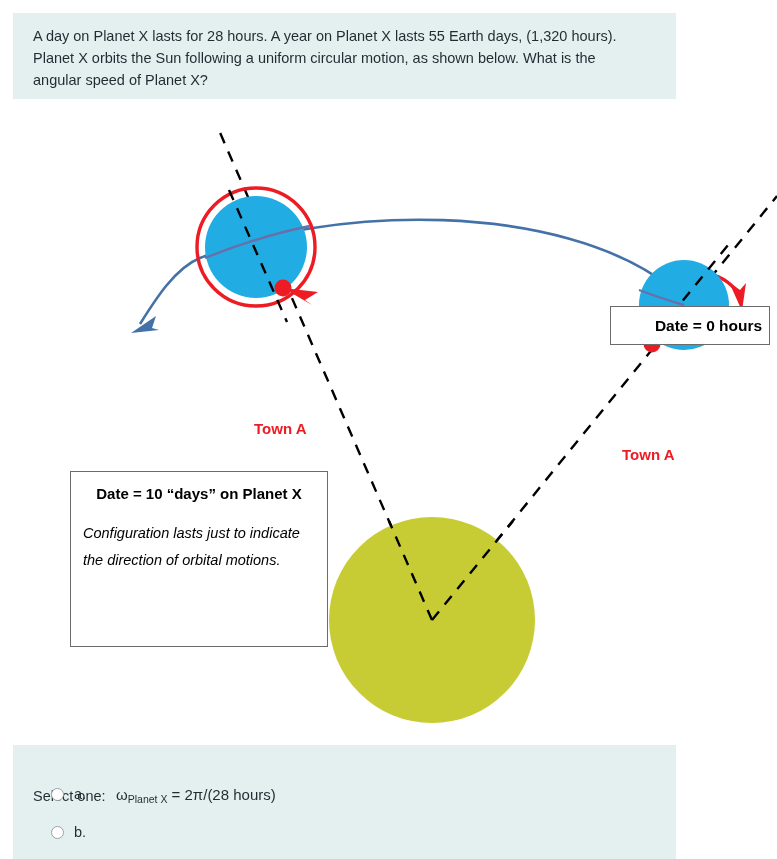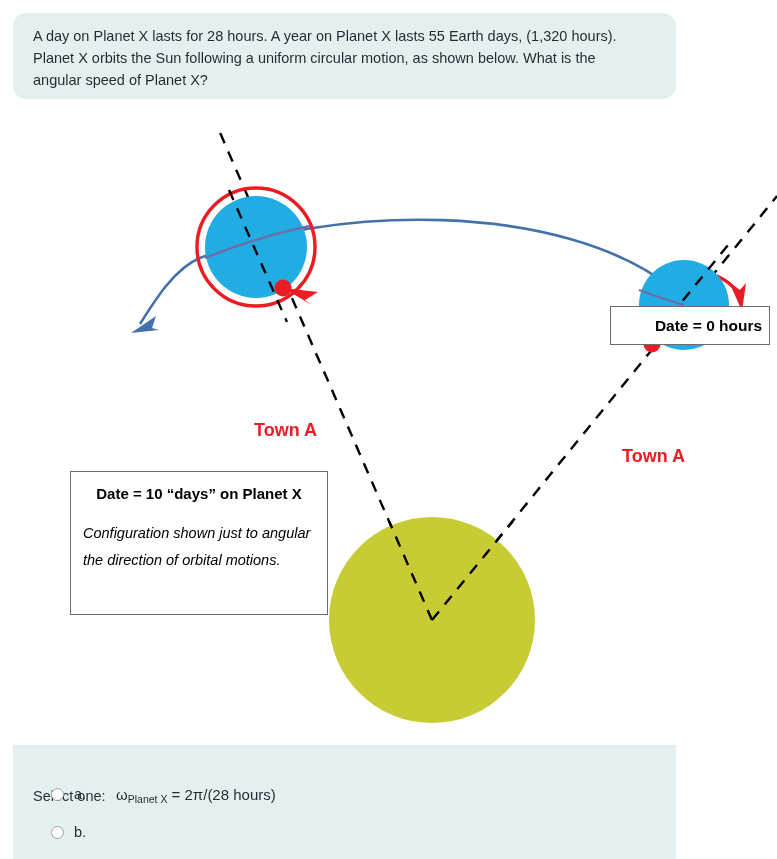--- a/index.html
+++ b/index.html
@@ -17,21 +17,20 @@
   }
 
   
   #question-panel {
     position: absolute;
     left: 13px;
     top: 13px;
     width: 663px;
     height: 86px;
     background: #e4f0ef;
-    border-radius: 13px;
   }
   #question-text {
     position: absolute;
     left: 20px;
     top: 12px;
     width: 610px;
     font-size: 14.5px;
     line-height: 22px;
     color: #1f2d33;
   }
@@ -71,21 +70,21 @@
   }
   #date-zero-label {
     font-size: 15.5px;
     font-weight: bold;
     color: #000;
   }
   #date-ten-box {
     left: 37px;
     top: 361px;
     width: 258px;
-    height: 144px;
+    height: 176px;
     padding: 10px 12px 16px 12px;
   }
   #date-ten-title {
     font-size: 15px;
     font-weight: bold;
     text-align: center;
     line-height: 24px;
     color: #000;
   }
   #date-ten-body {
@@ -94,21 +93,21 @@
     font-style: italic;
     line-height: 27px;
     color: #000;
   }
 
   
   .town-label {
     position: absolute;
     color: #ed1c24;
     font-weight: bold;
-    font-size: 18px;
+    font-size: 15px;
     white-space: nowrap;
   }
   #town-a-left-label { left: 221px; top: 310px; }
   #town-a-right-label { left: 589px; top: 336px; }
 
   
   #answers-panel {
     position: absolute;
     left: 13px;
     top: 745px;
@@ -204,21 +203,21 @@
 
   <div class="town-label" id="town-a-left-label">Town A</div>
   <div class="town-label" id="town-a-right-label">Town A</div>
 
   <div class="callout" id="date-zero-box">
     <span id="date-zero-label">Date = 0 hours</span>
   </div>
 
   <div class="callout" id="date-ten-box">
     <div id="date-ten-title">Date = 10 “days” on Planet X</div>
-    <div id="date-ten-body">Configuration shown just to angular the direction of orbital motions.</div>
+    <div id="date-ten-body">Configuration lasts just to indicate the direction of orbital motions.</div>
   </div>
 </div>
 
 <div id="answers-panel">
   <div id="select-one-label">Select one:</div>
 
   <label class="answer-row" id="answer-row-0">
     <span class="radio"></span>
     <span class="answer-letter">a.</span>
     <span class="answer-formula"><span>ω</span><sub>Planet X</sub><span> = 2π/(28 hours)</span></span>

